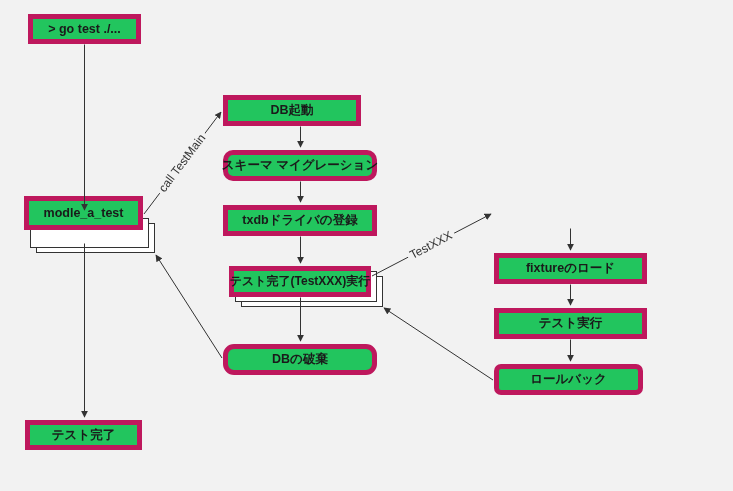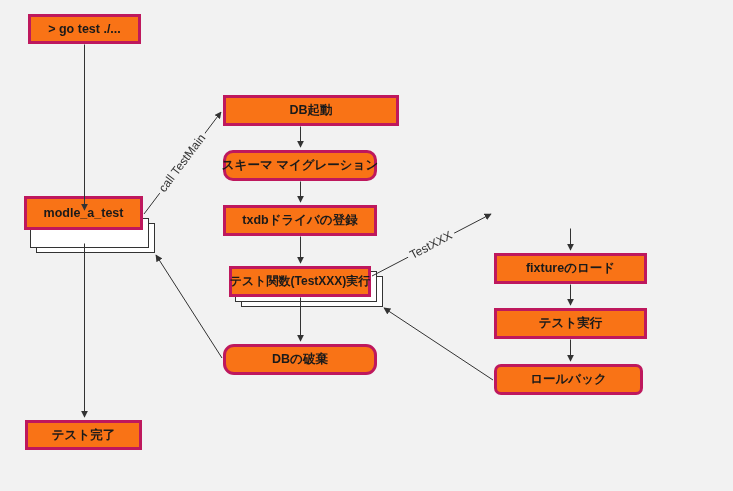--- a/index.html
+++ b/index.html
@@ -11,22 +11,22 @@
   #canvas {
     position: relative;
     width: 733px;
     height: 491px;
     background: #f2f2f2;
     overflow: hidden;
   }
   .node {
     position: absolute;
     box-sizing: border-box;
-    background: #f97316;
-    border: 3px solid #be185d;
+    background: #22c55e;
+    border: 5px solid #be185d;
     display: flex;
     align-items: center;
     justify-content: center;
     font-size: 12.5px;
     font-weight: bold;
     color: #1a1a1a;
     text-align: center;
     white-space: nowrap;
     z-index: 2;
   }
@@ -62,25 +62,25 @@
 <body>
 
 <div id="canvas">
 
   <div class="stack-layer" style="left:36px; top:223px; width:119px; height:30px;"></div>
   <div class="stack-layer" style="left:30px; top:218px; width:119px; height:30px;"></div>
   <div class="node" style="left:24px; top:196px; width:119px; height:34px;">modle_a_test</div>
 
   <div class="stack-layer" style="left:241px; top:276px; width:142px; height:31px;"></div>
   <div class="stack-layer" style="left:235px; top:271px; width:142px; height:31px;"></div>
-  <div class="node" style="left:229px; top:266px; width:142px; height:31px; font-size:12px;">テスト関数(TestXXX)実行</div>
+  <div class="node" style="left:229px; top:266px; width:142px; height:31px; font-size:12px;">テスト完了(TestXXX)実行</div>
 
   <div class="node" style="left:28px; top:14px; width:113px; height:30px;">&gt; go test ./...</div>
 
-  <div class="node" style="left:223px; top:95px; width:176px; height:31px;">DB起動</div>
+  <div class="node" style="left:223px; top:95px; width:138px; height:31px;">DB起動</div>
 
   <div class="node" style="left:223px; top:150px; width:154px; height:31px;border-radius:10px;">スキーマ マイグレーション</div>
 
   <div class="node" style="left:223px; top:205px; width:154px; height:31px;">txdbドライバの登録</div>
 
   <div class="node" style="left:223px; top:344px; width:154px; height:31px;border-radius:11px;">DBの破棄</div>
 
 
   <div class="node" style="left:494px; top:253px; width:153px; height:31px;">fixtureのロード</div>
 

